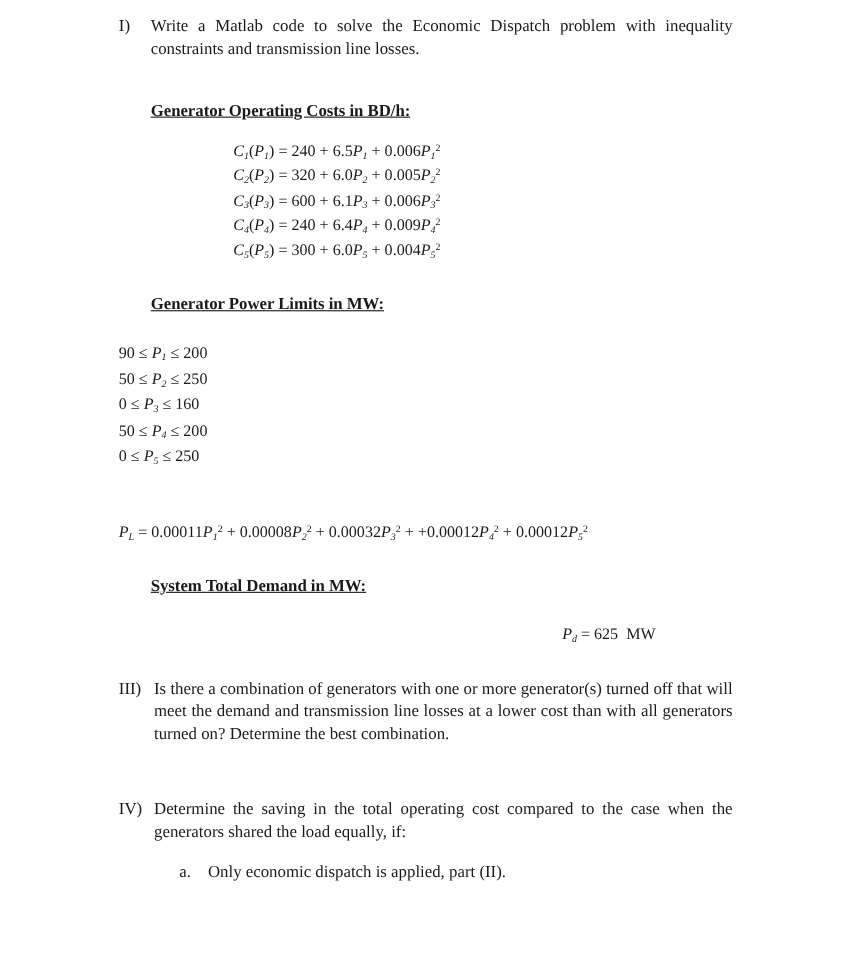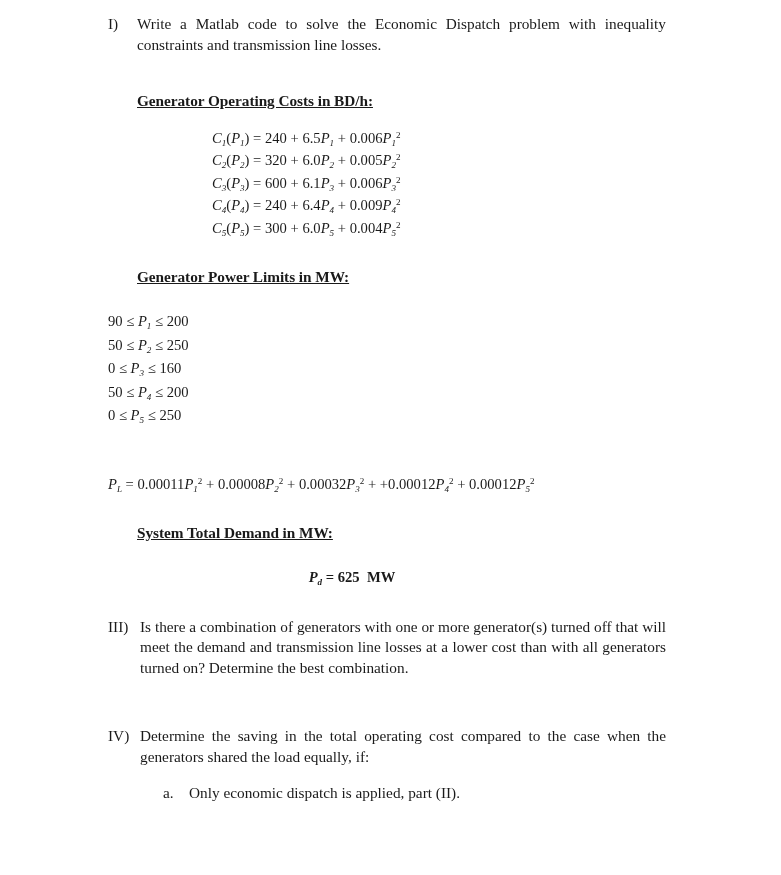--- a/index.html
+++ b/index.html
@@ -81,23 +81,22 @@
   .eq-costs { margin-left: 104px; font-family: Liberation Serif, serif; }
   .eq-limits {
     margin-left: 0;
     padding-right: 90px;
   }
   .eq-limits .eq { line-height: 23.6px; }
   .eq-loss {
     font-size: 13.2px;
   }
   .eq-demand {
-    text-align: center;
+    text-align: right;
     padding-right: 70px;
-    font-weight: bold;
   }
 
   .gap-sm { height: 10px; }
   .gap-md { height: 17px; }
   .gap-lg { height: 24px; }
   .gap-xl { height: 32px; }
 
   
   .sub-list { margin: 0 0 0 55px; }
   .sub-item {

